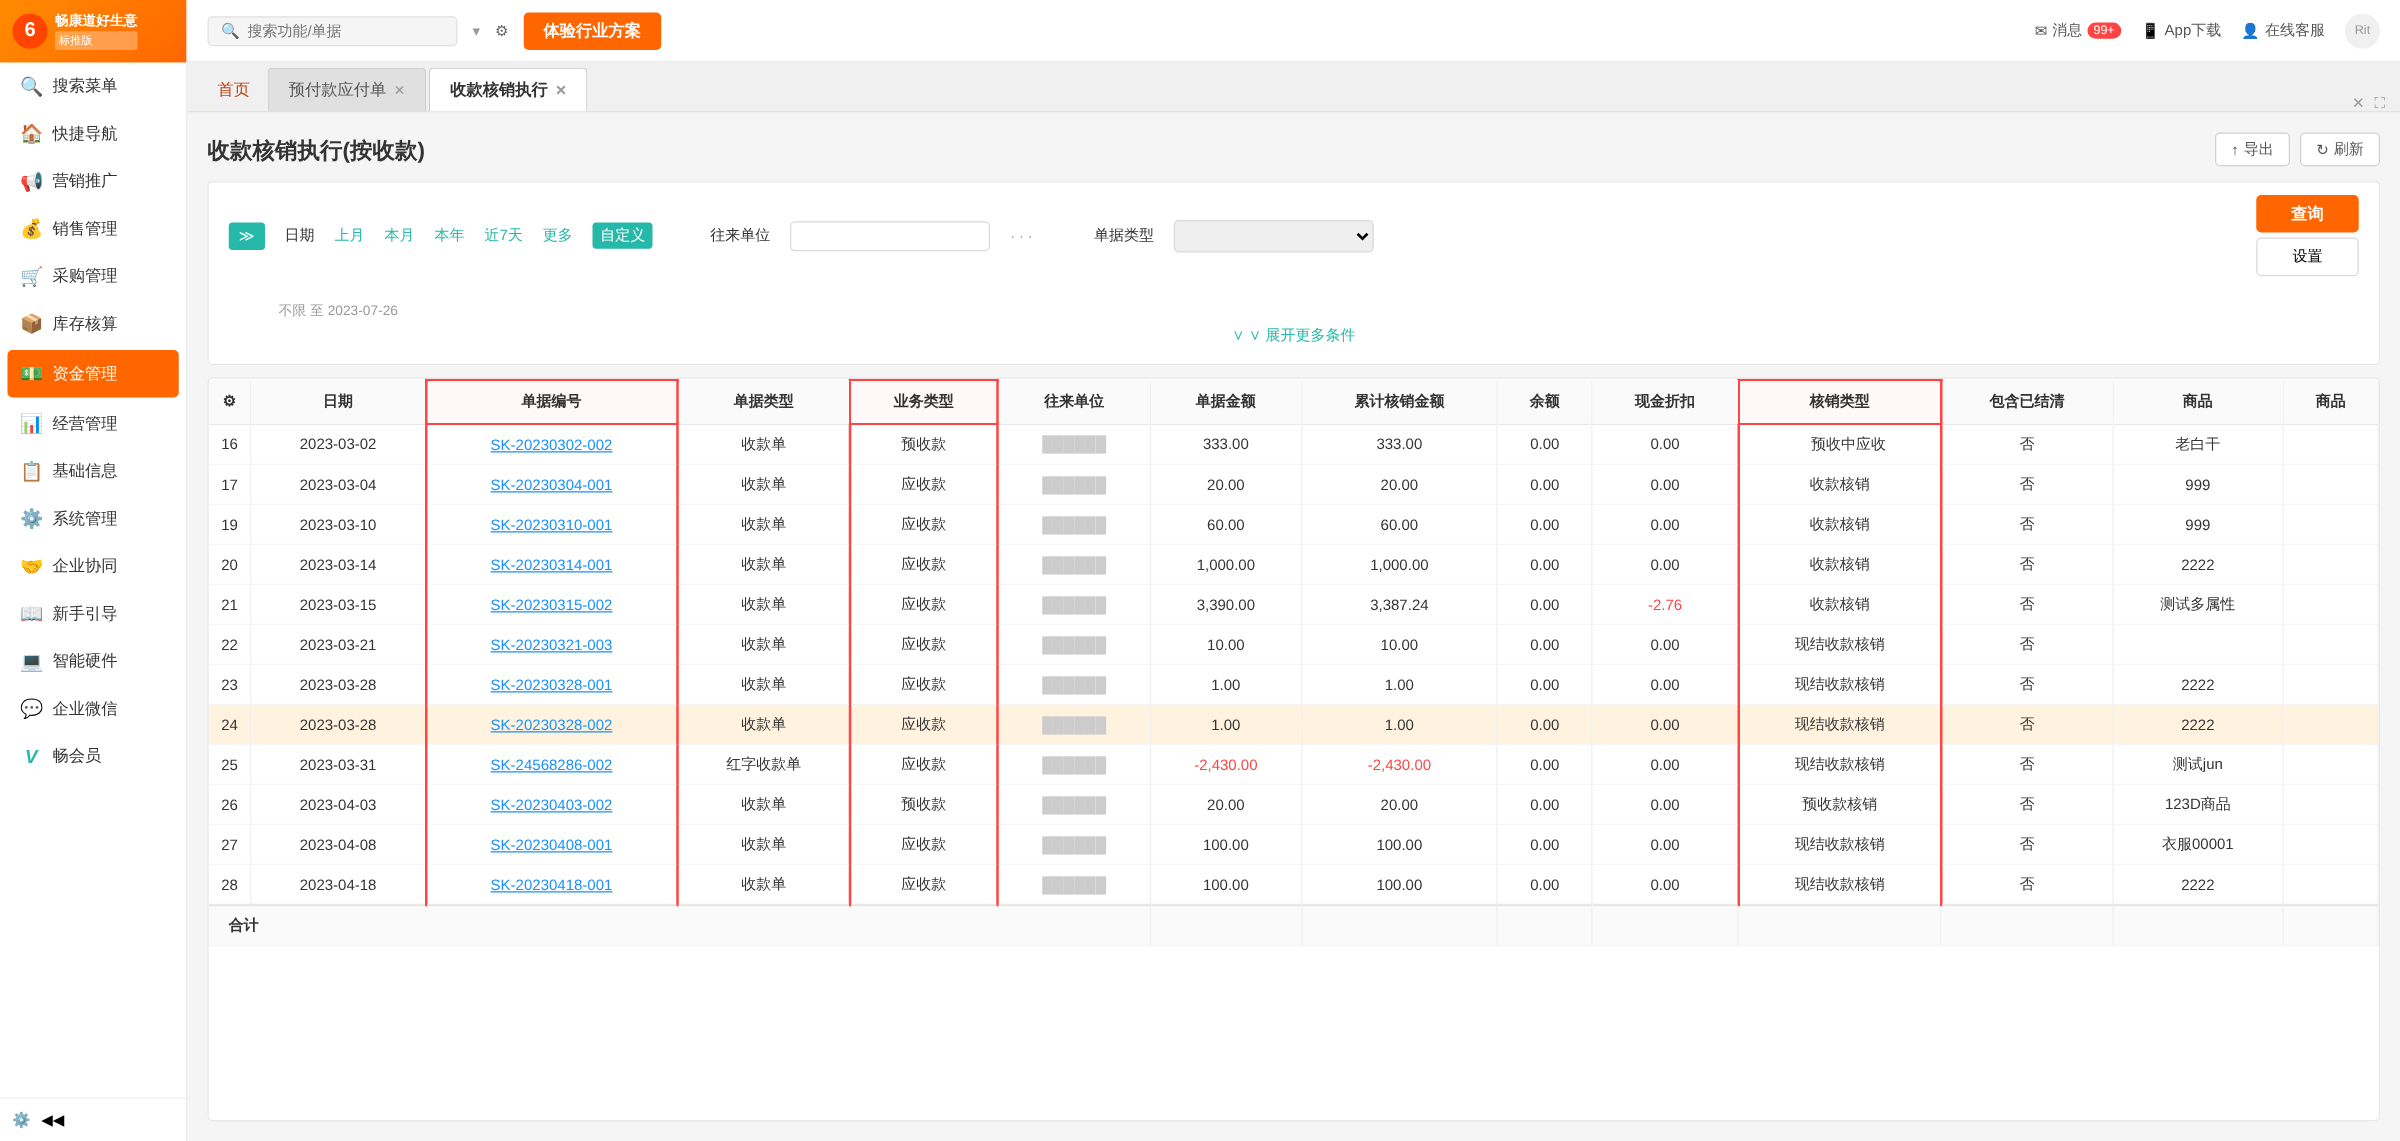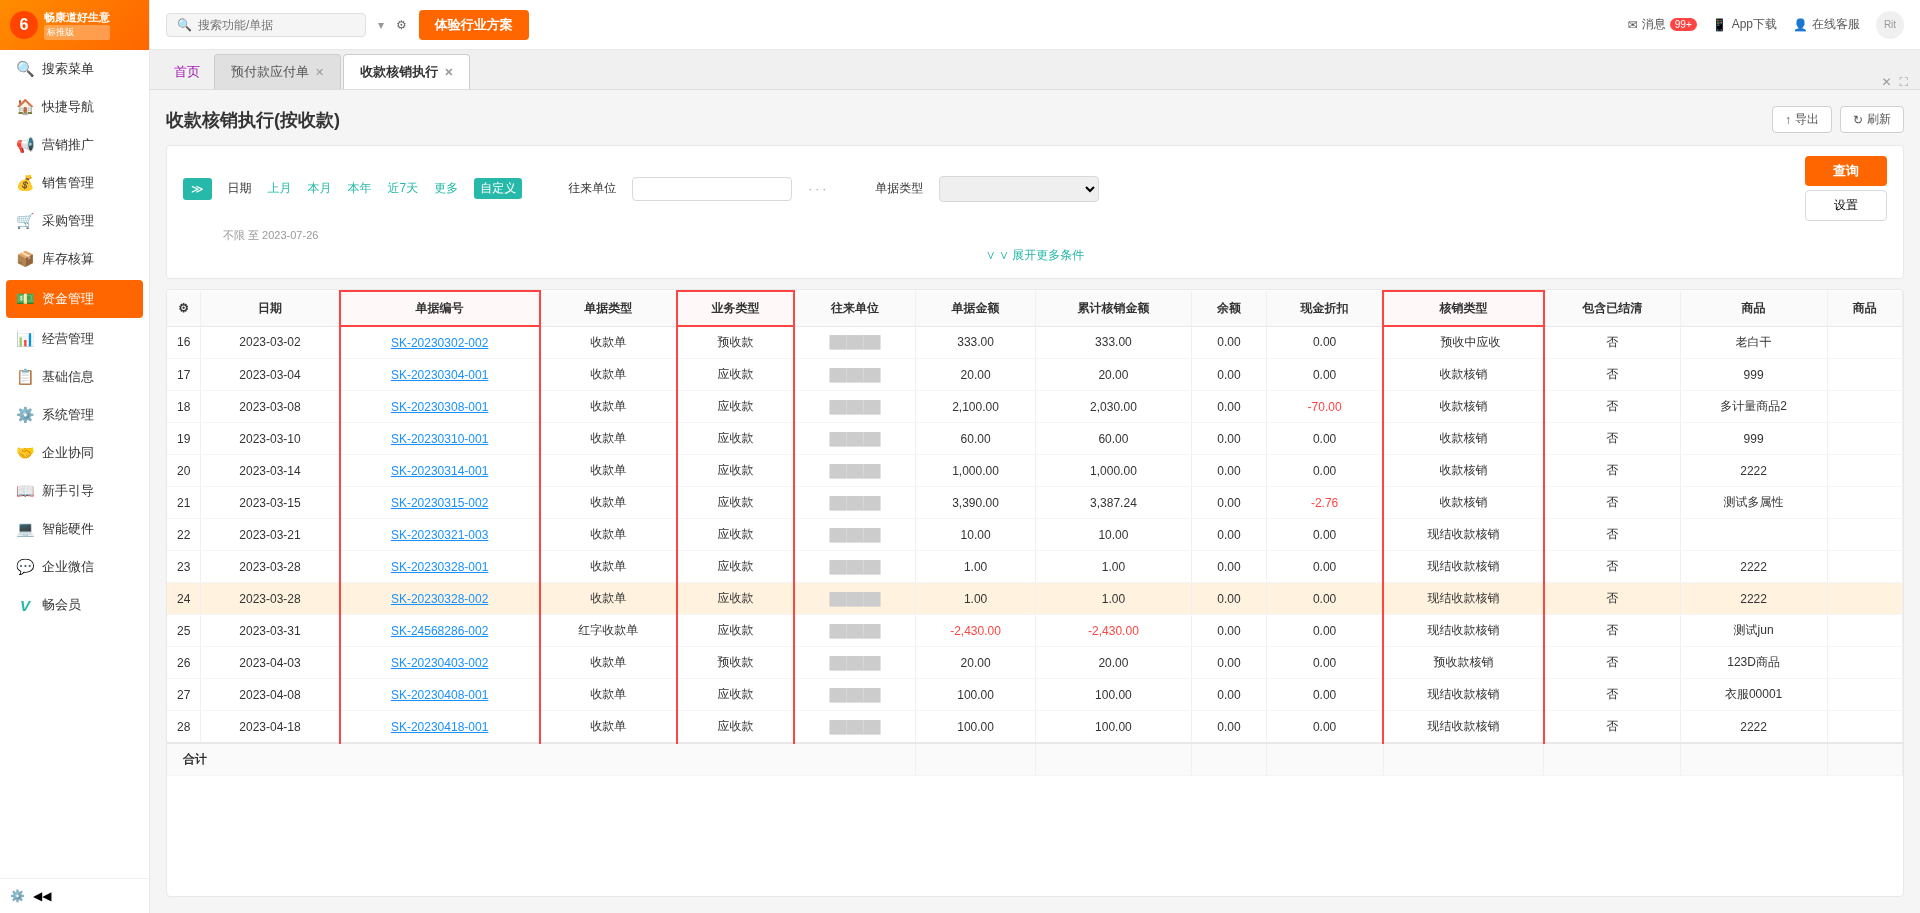--- a/index.html
+++ b/index.html
@@ -178,21 +178,21 @@
         <span>👤</span>
         <span>在线客服</span>
       </div>
       <div style="width:28px;height:28px;background:#f0f0f0;border-radius:50%;display:flex;align-items:center;justify-content:center;cursor:pointer;">
         <span style="font-size:10px;color:#999;text-align:right;">Rit</span>
       </div>
     </div>
   </div>
 
   <div class="tabbar">
-    <div class="tab-home" style="padding:8px 12px;cursor:pointer;color:#a21caf;font-size:13px;">首页</div>
+    <div class="tab-home" style="padding:8px 12px;cursor:pointer;color:#c2410c;font-size:13px;">首页</div>
     <div class="tab">
       <span>预付款应付单</span>
       <span class="tab-close">✕</span>
     </div>
     <div class="tab active">
       <span>收款核销执行</span>
       <span class="tab-close">✕</span>
     </div>
     <div class="tabbar-right">
       <span style="cursor:pointer;color:#999;">✕</span>
@@ -234,21 +234,21 @@
         <span class="filter-dots">···</span>
 
         <span class="filter-label" style="margin-left:30px;">单据类型</span>
         <select class="filter-select"></select>
 
         <div class="filter-actions">
           <button class="btn-query">查询</button>
           <button class="btn-setting">设置</button>
         </div>
       </div>
-      <div style="color:#999;font-size:11px;margin-top:7px;padding-left:40px;">不限 至 2023-07-26</div>
+      <div style="color:#999;font-size:11px;margin-top:20px;padding-left:40px;">不限 至 2023-07-26</div>
       <div class="expand-bar">
         <span>∨</span>
         <span>∨ 展开更多条件</span>
       </div>
     </div>
 
     <div class="table-wrap">
       <table>
         <thead>
           <tr>
@@ -299,38 +299,20 @@
     <td class="">20.00</td>
     <td class="">20.00</td>
     <td>0.00</td>
     <td class="">0.00</td>
     <td style="border-left:2px solid #ff4444;border-right:2px solid #ff4444;">收款核销</td>
     <td>否</td>
     <td>999</td>
     <td></td>
   </tr>
             <tr>
-    <td>18</td>
-    <td>2023-03-08</td>
-    <td style="border-left:2px solid #ff4444;border-right:2px solid #ff4444;">
-      <a class="link-blue">SK-20230308-001</a>
-    </td>
-    <td>收款单</td>
-    <td style="border-left:2px solid #ff4444;border-right:2px solid #ff4444;">应收款</td>
-    <td style="color:#ccc;">██████</td>
-    <td class="">2,100.00</td>
-    <td class="">2,030.00</td>
-    <td>0.00</td>
-    <td class="text-neg">-70.00</td>
-    <td style="border-left:2px solid #ff4444;border-right:2px solid #ff4444;">收款核销</td>
-    <td>否</td>
-    <td>多计量商品2</td>
-    <td></td>
-  </tr>
-            <tr>
     <td>19</td>
     <td>2023-03-10</td>
     <td style="border-left:2px solid #ff4444;border-right:2px solid #ff4444;">
       <a class="link-blue">SK-20230310-001</a>
     </td>
     <td>收款单</td>
     <td style="border-left:2px solid #ff4444;border-right:2px solid #ff4444;">应收款</td>
     <td style="color:#ccc;">██████</td>
     <td class="">60.00</td>
     <td class="">60.00</td>

